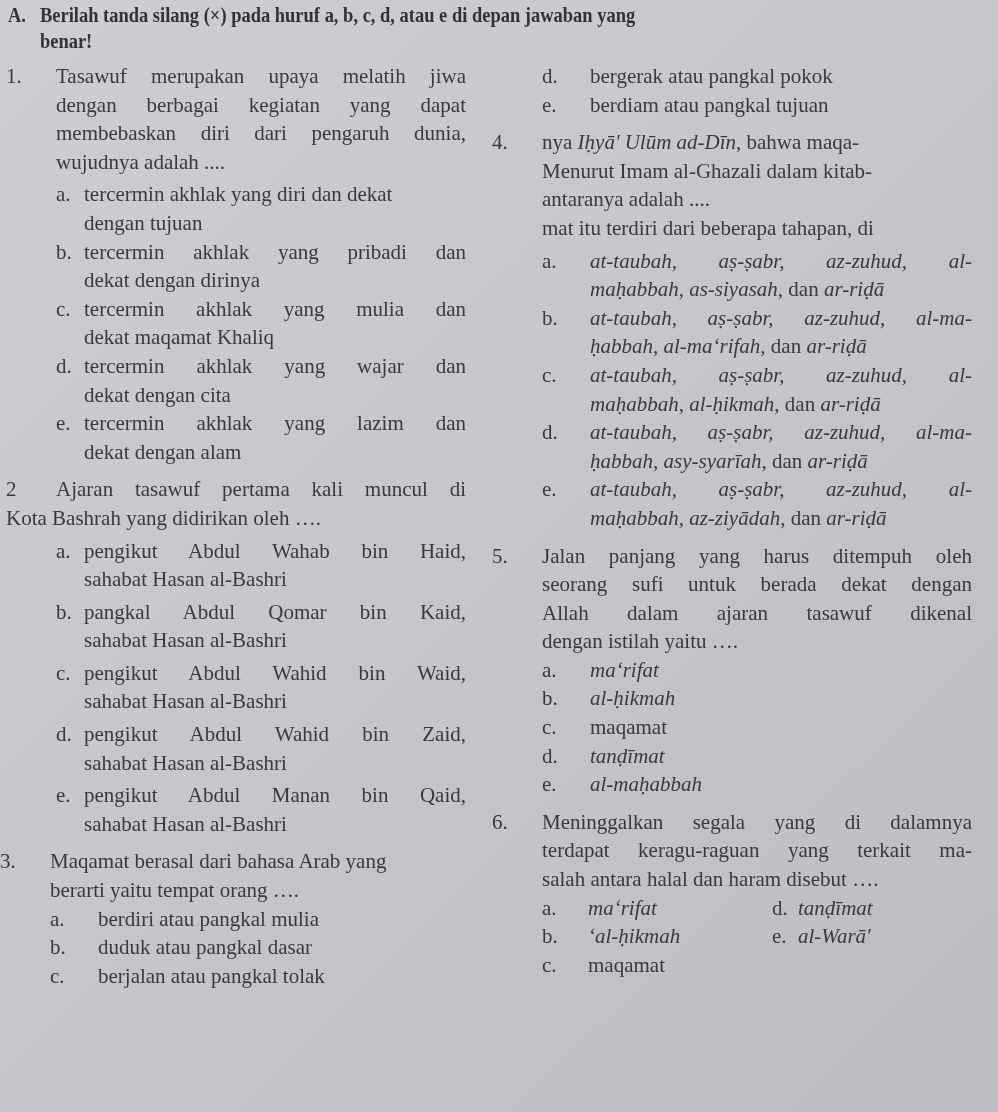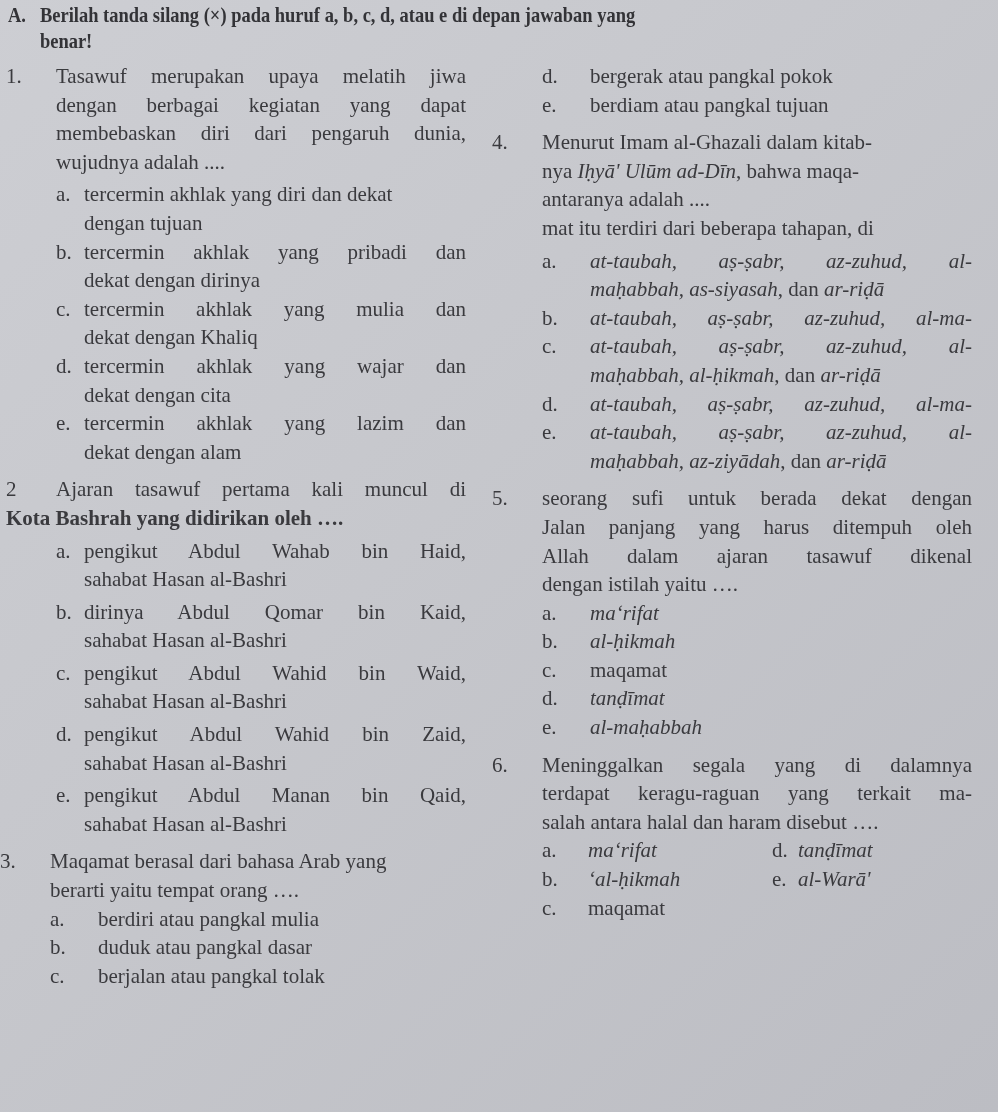--- a/index.html
+++ b/index.html
@@ -70,21 +70,21 @@
       <span class="ol">b.</span>
       <div class="ot">
           <div class="justify-last">tercermin akhlak yang pribadi dan</div>
           <div>dekat dengan dirinya</div>
         </div>
     </div>
     <div class="opt">
       <span class="ol">c.</span>
       <div class="ot">
           <div class="justify-last">tercermin akhlak yang mulia dan</div>
-          <div>dekat dengan Khaliq</div>
+          <div>dekat maqamat Khaliq</div>
         </div>
     </div>
     <div class="opt">
       <span class="ol">d.</span>
       <div class="ot">
           <div class="justify-last">tercermin akhlak yang wajar dan</div>
           <div>dekat dengan cita</div>
         </div>
     </div>
     <div class="opt">
@@ -96,36 +96,36 @@
     </div>
   </div>
 
   <div class="gap-m"></div>
 
   <div>
     <div class="q">
       <span class="qn">2</span>
       <div class="qt">
         <div class="justify-last">Ajaran tasawuf pertama kali muncul di</div>
-        <div style="margin-left:-50px;padding-left:0;font-weight:bold;">Kota Bashrah yang didirikan oleh ….</div>
+        <div style="margin-left:-50px;padding-left:0;">Kota Bashrah yang didirikan oleh ….</div>
       </div>
     </div>
     <div class="gap-s"></div>
     <div class="opt">
       <span class="ol">a.</span>
       <div class="ot">
           <div class="justify-last">pengikut Abdul Wahab bin Haid,</div>
           <div>sahabat Hasan al-Bashri</div>
         </div>
     </div>
     <div class="gap-s"></div>
     <div class="opt">
       <span class="ol">b.</span>
       <div class="ot">
-          <div class="justify-last">dirinya Abdul Qomar bin Kaid,</div>
+          <div class="justify-last">pangkal Abdul Qomar bin Kaid,</div>
           <div>sahabat Hasan al-Bashri</div>
         </div>
     </div>
     <div class="gap-s"></div>
     <div class="opt">
       <span class="ol">c.</span>
       <div class="ot">
           <div class="justify-last">pengikut Abdul Wahid bin Waid,</div>
           <div>sahabat Hasan al-Bashri</div>
         </div>
@@ -185,70 +185,72 @@
       <span class="ot">berdiam atau pangkal tujuan</span>
     </div>
   </div>
 
   <div class="gap-m"></div>
 
   <div>
     <div class="q">
       <span class="qn">4.</span>
       <div class="qt">
+        <div><span>nya </span><span class="it">Iḥyā' Ulūm ad-Dīn</span><span>, bahwa maqa-</span></div>
         <div>Menurut Imam al-Ghazali dalam kitab-</div>
-        <div><span>nya </span><span class="it">Iḥyā' Ulūm ad-Dīn</span><span>, bahwa maqa-</span></div>
         <div>antaranya adalah ....</div>
         <div>mat itu terdiri dari beberapa tahapan, di</div>
       </div>
     </div>
     <div class="gap-s"></div>
     <div class="opt wider">
       <span class="ol">a.</span>
       <div class="ot it">
           <div class="justify-last">at-taubah, aṣ-ṣabr, az-zuhud, al-</div>
           <div><span>maḥabbah, as-siyasah</span><span style="font-style:normal">, dan </span><span>ar-riḍā</span></div>
         </div>
     </div>
     <div class="opt wider">
       <span class="ol">b.</span>
       <div class="ot it">
           <div class="justify-last">at-taubah, aṣ-ṣabr, az-zuhud, al-ma-</div>
+          <div><span>ḥabbah, al-ma‘rifah</span><span style="font-style:normal">, dan </span><span>ar-riḍā</span></div>
         </div>
     </div>
     <div class="opt wider">
       <span class="ol">c.</span>
       <div class="ot it">
           <div class="justify-last">at-taubah, aṣ-ṣabr, az-zuhud, al-</div>
           <div><span>maḥabbah, al-ḥikmah</span><span style="font-style:normal">, dan </span><span>ar-riḍā</span></div>
         </div>
     </div>
     <div class="opt wider">
       <span class="ol">d.</span>
       <div class="ot it">
           <div class="justify-last">at-taubah, aṣ-ṣabr, az-zuhud, al-ma-</div>
+          <div><span>ḥabbah, asy-syarīah</span><span style="font-style:normal">, dan </span><span>ar-riḍā</span></div>
         </div>
     </div>
     <div class="opt wider">
       <span class="ol">e.</span>
       <div class="ot it">
           <div class="justify-last">at-taubah, aṣ-ṣabr, az-zuhud, al-</div>
           <div><span>maḥabbah, az-ziyādah</span><span style="font-style:normal">, dan </span><span>ar-riḍā</span></div>
         </div>
     </div>
   </div>
 
   <div class="gap-m"></div>
 
   <div>
     <div class="q">
       <span class="qn">5.</span>
       <div class="qt">
+        <div class="justify-last">Jalan panjang yang harus ditempuh oleh</div>
         <div class="justify-last">seorang sufi untuk berada dekat dengan</div>
-        <div class="justify-last">Jalan panjang yang harus ditempuh oleh</div>
         <div class="justify-last">Allah dalam ajaran tasawuf dikenal</div>
         <div>dengan istilah yaitu ….</div>
       </div>
     </div>
     <div class="opt wider">
       <span class="ol">a.</span>
       <span class="ot it">ma‘rifat</span>
     </div>
     <div class="opt wider">
       <span class="ol">b.</span>

